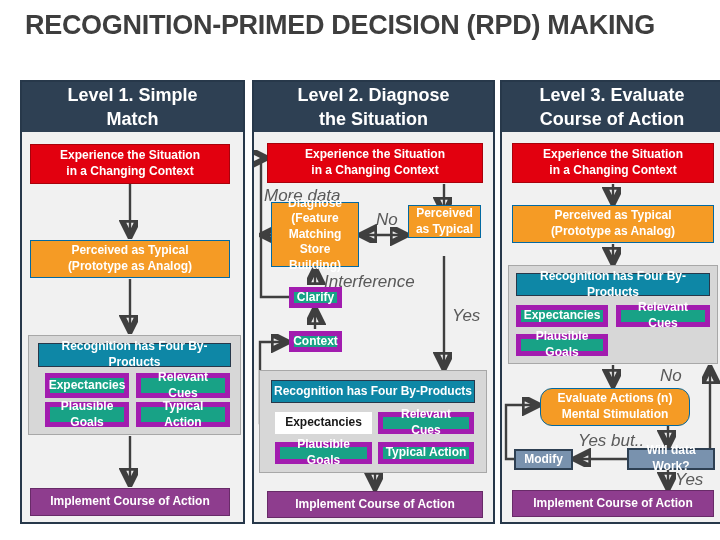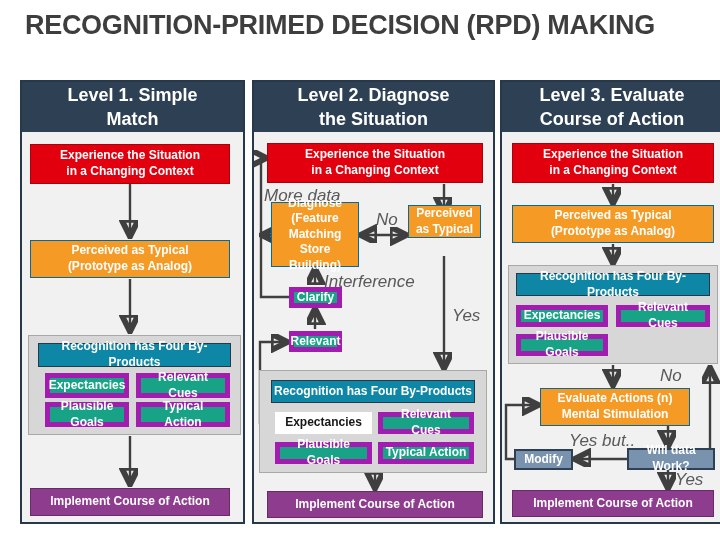--- a/index.html
+++ b/index.html
@@ -94,21 +94,21 @@
     <div class="node orange" style="left:17px;top:120px;width:88px;height:65px;">Diagnose
 (Feature
 Matching Store
 Building)</div>
     <div class="elabel" style="left:122px;top:128px;">No</div>
     <div class="node orange" style="left:154px;top:123px;width:73px;height:33px;">Perceived
 as Typical</div>
     <div class="elabel" style="left:70px;top:190px;">Interference</div>
     <div class="node green" style="left:35px;top:205px;width:53px;height:21px;">Clarify</div>
     <div class="elabel" style="left:198px;top:224px;">Yes</div>
-    <div class="node green" style="left:35px;top:249px;width:53px;height:21px;">Relevant</div>
+    <div class="node green" style="left:35px;top:249px;width:53px;height:21px;">Context</div>
 
     <div class="groupbox" style="left:5px;top:288px;width:228px;height:103px;"></div>
     <div class="node tealhdr" style="left:17px;top:298px;width:204px;height:23px;">Recognition has Four By-Products</div>
     <div class="node whitebox" style="left:21px;top:330px;width:97px;height:22px;">Expectancies</div>
     <div class="node green" style="left:124px;top:330px;width:96px;height:22px;">Relevant Cues</div>
     <div class="node green" style="left:21px;top:360px;width:97px;height:22px;">Plausible Goals</div>
     <div class="node green" style="left:124px;top:360px;width:96px;height:22px;">Typical Action</div>
 
     <div class="node purple" style="left:13px;top:409px;width:216px;height:27px;">Implement Course of Action</div>
   </div>
@@ -138,22 +138,22 @@
     <div class="node orange" style="left:10px;top:123px;width:202px;height:38px;">Perceived as Typical
 (Prototype as Analog)</div>
 
     <div class="groupbox" style="left:6px;top:183px;width:210px;height:99px;"></div>
     <div class="node tealhdr" style="left:14px;top:191px;width:194px;height:23px;">Recognition has Four By-Products</div>
     <div class="node green" style="left:14px;top:223px;width:92px;height:22px;">Expectancies</div>
     <div class="node green" style="left:114px;top:223px;width:94px;height:22px;">Relevant Cues</div>
     <div class="node green" style="left:14px;top:252px;width:92px;height:22px;">Plausible Goals</div>
 
     <div class="elabel" style="left:158px;top:284px;">No</div>
-    <div class="node orange" style="left:38px;top:306px;width:150px;height:38px;">Evaluate Actions (n)
+    <div class="node orange" style="left:38px;top:306px;width:150px;height:38px;border-radius:12px;">Evaluate Actions (n)
 Mental Stimulation</div>
-    <div class="elabel" style="left:67px;top:349px;">Yes but..</div>
+    <div class="elabel" style="left:76px;top:349px;">Yes but..</div>
     <div class="node bluegray" style="left:12px;top:367px;width:59px;height:21px;text-align:center;">Modify</div>
     <div class="node bluegray" style="left:125px;top:366px;width:88px;height:22px;">Will data Work?</div>
     <div class="elabel" style="left:173px;top:388px;">Yes</div>
 
     <div class="node purple" style="left:10px;top:408px;width:202px;height:27px;">Implement Course of Action</div>
   </div>
 </div>
 
 </body></html>

